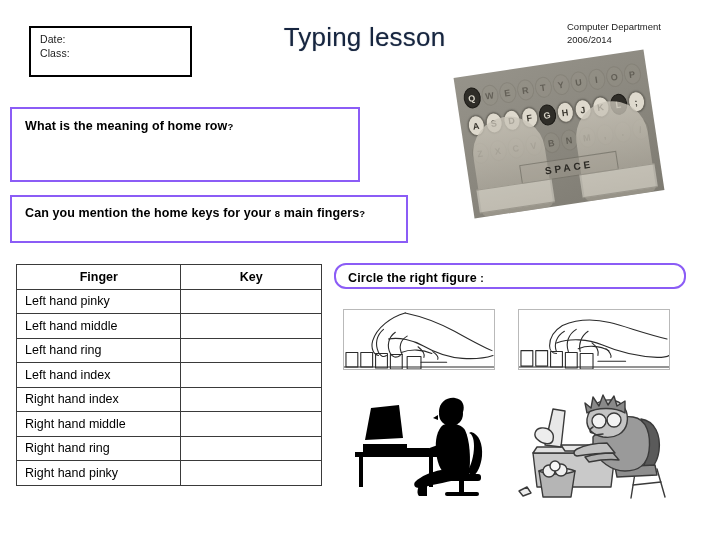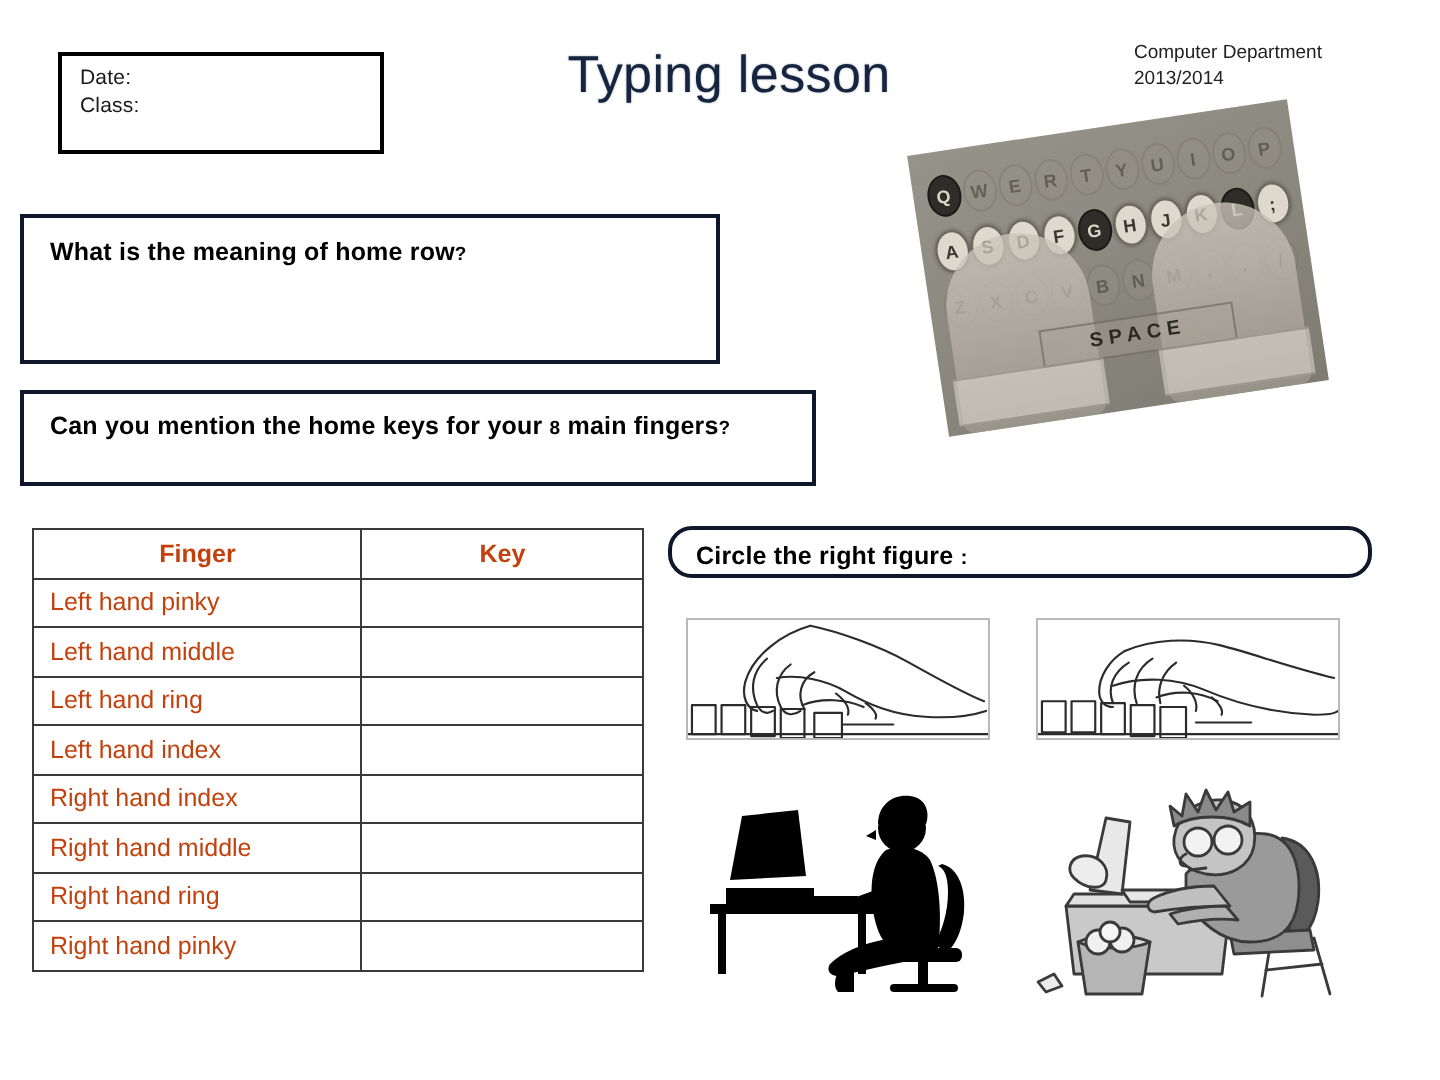--- a/index.html
+++ b/index.html
@@ -57,21 +57,21 @@
     left: 567px;
     top: 21px;
     font-size: 9.5px;
     line-height: 12.5px;
     color: #222222;
   }
 
   
   .qbox {
     position: absolute;
-    border: 2px solid #0f172a;
+    border: 2px solid #8b5cf6;
     background: #ffffff;
     box-sizing: border-box;
   }
   .qbox .qtext {
     font-weight: bold;
     font-size: 12.5px;
     line-height: 16px;
     color: #000000;
     letter-spacing: .1px;
   }
@@ -99,21 +99,21 @@
     top: 264px;
     width: 306px;
     border-collapse: collapse;
     background: #ffffff;
   }
   #finger-table td, #finger-table th {
     border: 1px solid #3a3a3a;
     height: 23.5px;
     padding: 0 0 0 8px;
     font-size: 12.5px;
-    color: #c2410c;
+    color: #000000;
     text-align: left;
     vertical-align: middle;
     font-weight: normal;
   }
   #finger-table th {
     text-align: center;
     font-weight: bold;
     padding-left: 0;
     font-size: 12.5px;
   }
@@ -241,21 +241,21 @@
   <div class="nb-line">Date:</div>
   <div class="nb-line">Class:</div>
 </div>
 
 <div id="worksheet-title">
   <span class="tl1">Typing lesson</span>
 </div>
 
 <div id="dept-block">
   <div>Computer Department</div>
-  <div>2013/2014</div>
+  <div>2006/2014</div>
 </div>
 
 <div class="qbox" id="q1">
   <div class="qtext">
     <span>What is the meaning of home row</span><span class="qmark">?</span>
   </div>
 </div>
 
 <div class="qbox" id="q2">
   <div class="qtext">

